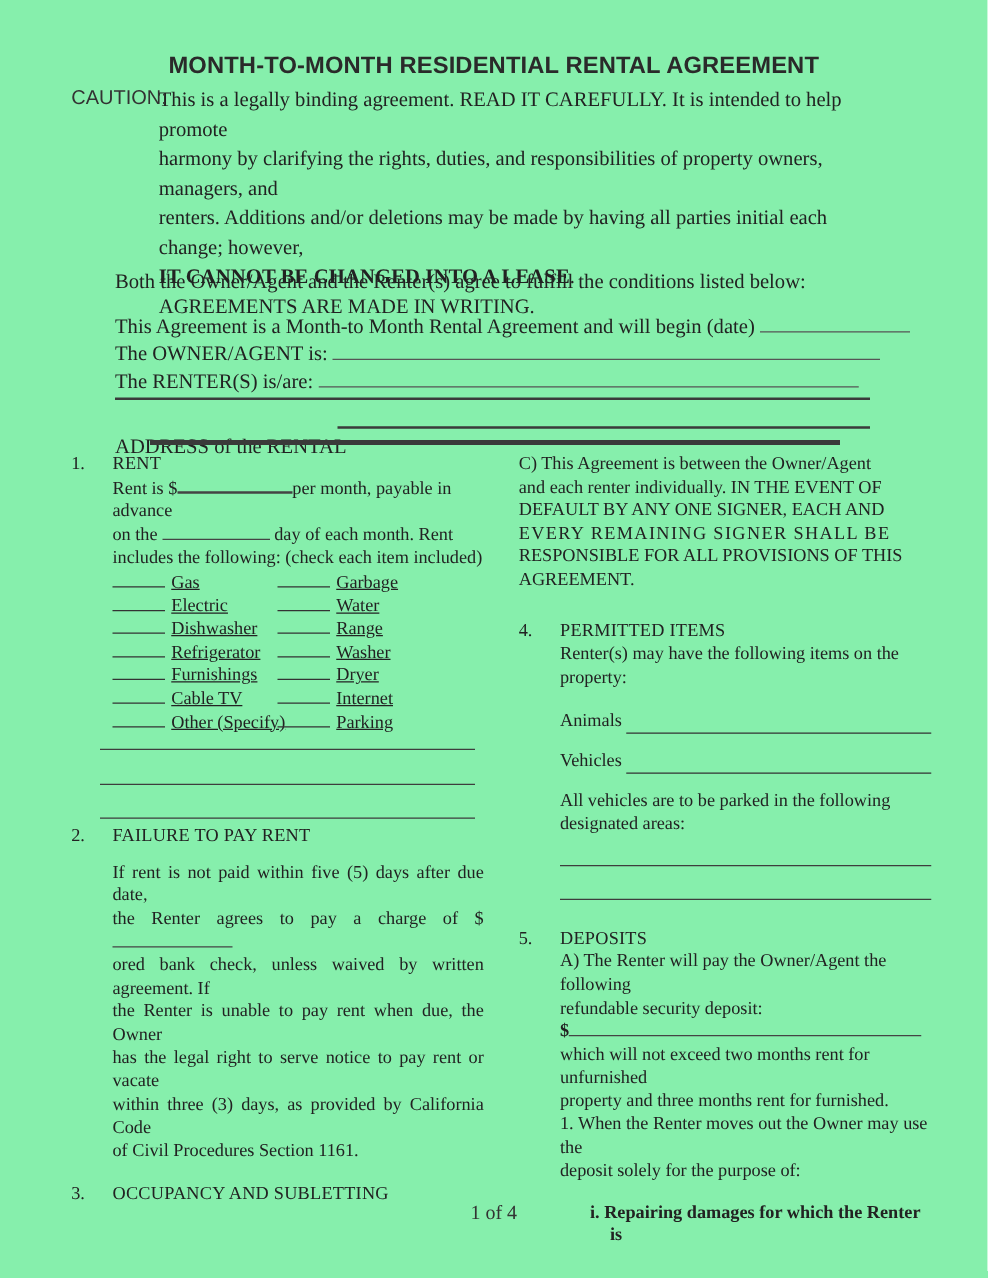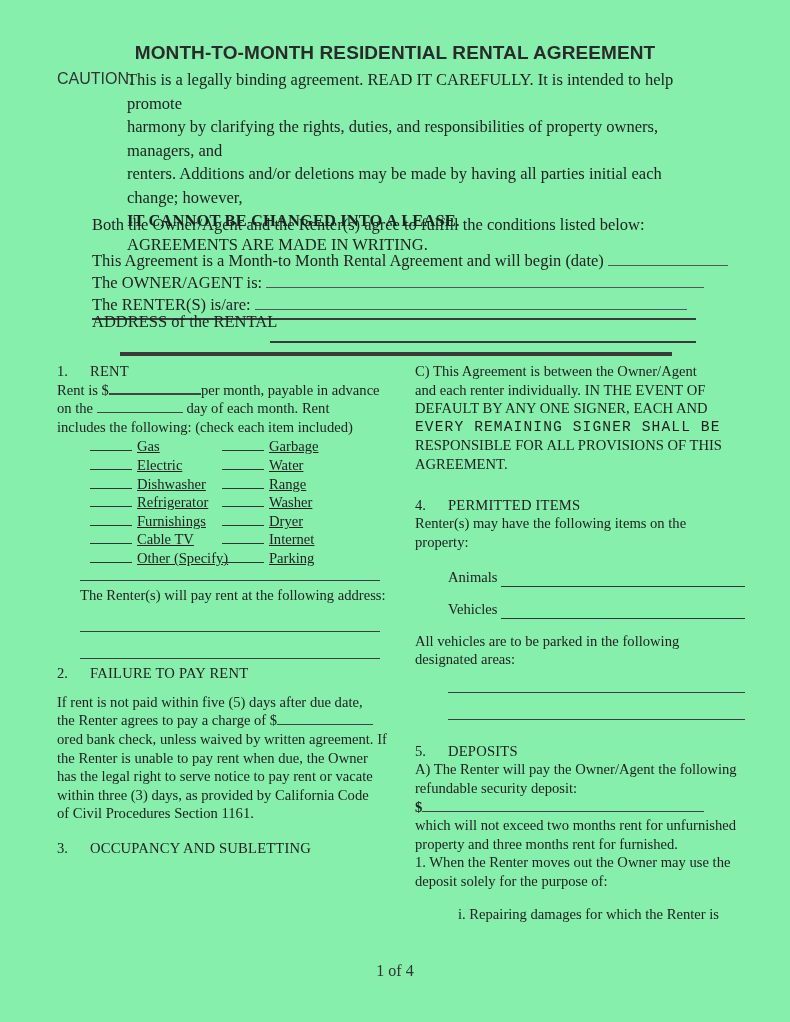--- a/index.html
+++ b/index.html
@@ -90,21 +90,21 @@
     vertical-align: baseline;
   }
 
   .rule {
     position: absolute;
     background: #3a3a3a;
   }
 
   .addr-label {
     position: absolute;
-    top: 312px;
+    top: 347px;
     left: 92px;
     font-size: 16.5px;
     color: #222;
     white-space: nowrap;
   }
 
   
   .col {
     position: absolute;
     top: 362px;
@@ -124,20 +124,21 @@
     left: 0;
     top: 0;
     width: 24px;
     text-align: left;
   }
   .sec-head {
     margin-left: 33px;
     letter-spacing: 0.2px;
   }
   .sec-body {
+    margin-left: 33px;
   }
   .sec-body.just { text-align: justify; }
   .sec-body p { margin: 0; }
 
   
   .checklist {
     margin-left: 33px;
     margin-top: 1px;
     display: flex;
     gap: 0;
@@ -178,21 +179,22 @@
   .permitted-row .pl {
     margin-right: 4px;
   }
   .permitted-row .pline {
     flex: 1;
     border-bottom: 1.5px solid #333;
     height: 11px;
   }
 
   .romans {
-    margin-left: 43px;
+    margin-left: 57px;
+    font-weight: bold;
   }
   .romans .ri {
     text-indent: -16px;
     padding-left: 16px;
   }
 
   .footer {
     position: absolute;
     top: 962px;
     left: 0;
@@ -270,21 +272,20 @@
           <div class="check-item"><span class="blank-sm"></span><span>Range</span></div>
           <div class="check-item"><span class="blank-sm"></span><span>Washer</span></div>
           <div class="check-item"><span class="blank-sm"></span><span>Dryer</span></div>
           <div class="check-item"><span class="blank-sm"></span><span>Internet</span></div>
           <div class="check-item"><span class="blank-sm"></span><span>Parking</span></div>
         </div>
       </div>
     </div>
 
     <div class="line-rule" style="margin-left:23px; width:300px; margin-top:12px;"></div>
-    <div style="margin-left:23px; margin-top:5px;">The Renter(s) will pay rent at the following address:</div>
     <div class="line-rule" style="margin-left:23px; width:300px; margin-top:27px;"></div>
     <div class="line-rule" style="margin-left:23px; width:300px; margin-top:26px;"></div>
 
     <div class="sec" style="margin-top:5px;">
       <span class="sec-num">2.</span>
       <div class="sec-head">FAILURE TO PAY RENT</div>
       <div class="sec-body just" style="margin-top:10px;">
         <p>If rent is not paid within five (5) days after due date,</p>
         <p><span>the Renter agrees to pay a charge of $</span><span class="inline-blank" style="width:96px;"></span></p>
         <p>ored bank check, unless waived by written agreement. If</p>
@@ -302,21 +303,21 @@
     </div>
 
   </div>
 
   <div class="col col-right">
 
     <div class="sec-body just" style="margin-left:0;">
       <p>C) This Agreement is between the Owner/Agent</p>
       <p>and each renter individually. IN THE EVENT OF</p>
       <p>DEFAULT BY ANY ONE SIGNER, EACH AND</p>
-      <p style="letter-spacing:1.1px;font-family:Liberation Mono, monospace;">EVERY REMAINING SIGNER SHALL BE</p>
+      <p style="letter-spacing:1.1px;">EVERY REMAINING SIGNER SHALL BE</p>
       <p>RESPONSIBLE FOR ALL PROVISIONS OF THIS</p>
       <p>AGREEMENT.</p>
     </div>
 
     <div class="sec" style="margin-top:22px;">
       <span class="sec-num">4.</span>
       <div class="sec-head">PERMITTED ITEMS</div>
       <div class="sec-body">
         <p>Renter(s) may have the following items on the</p>
         <p>property:</p>

